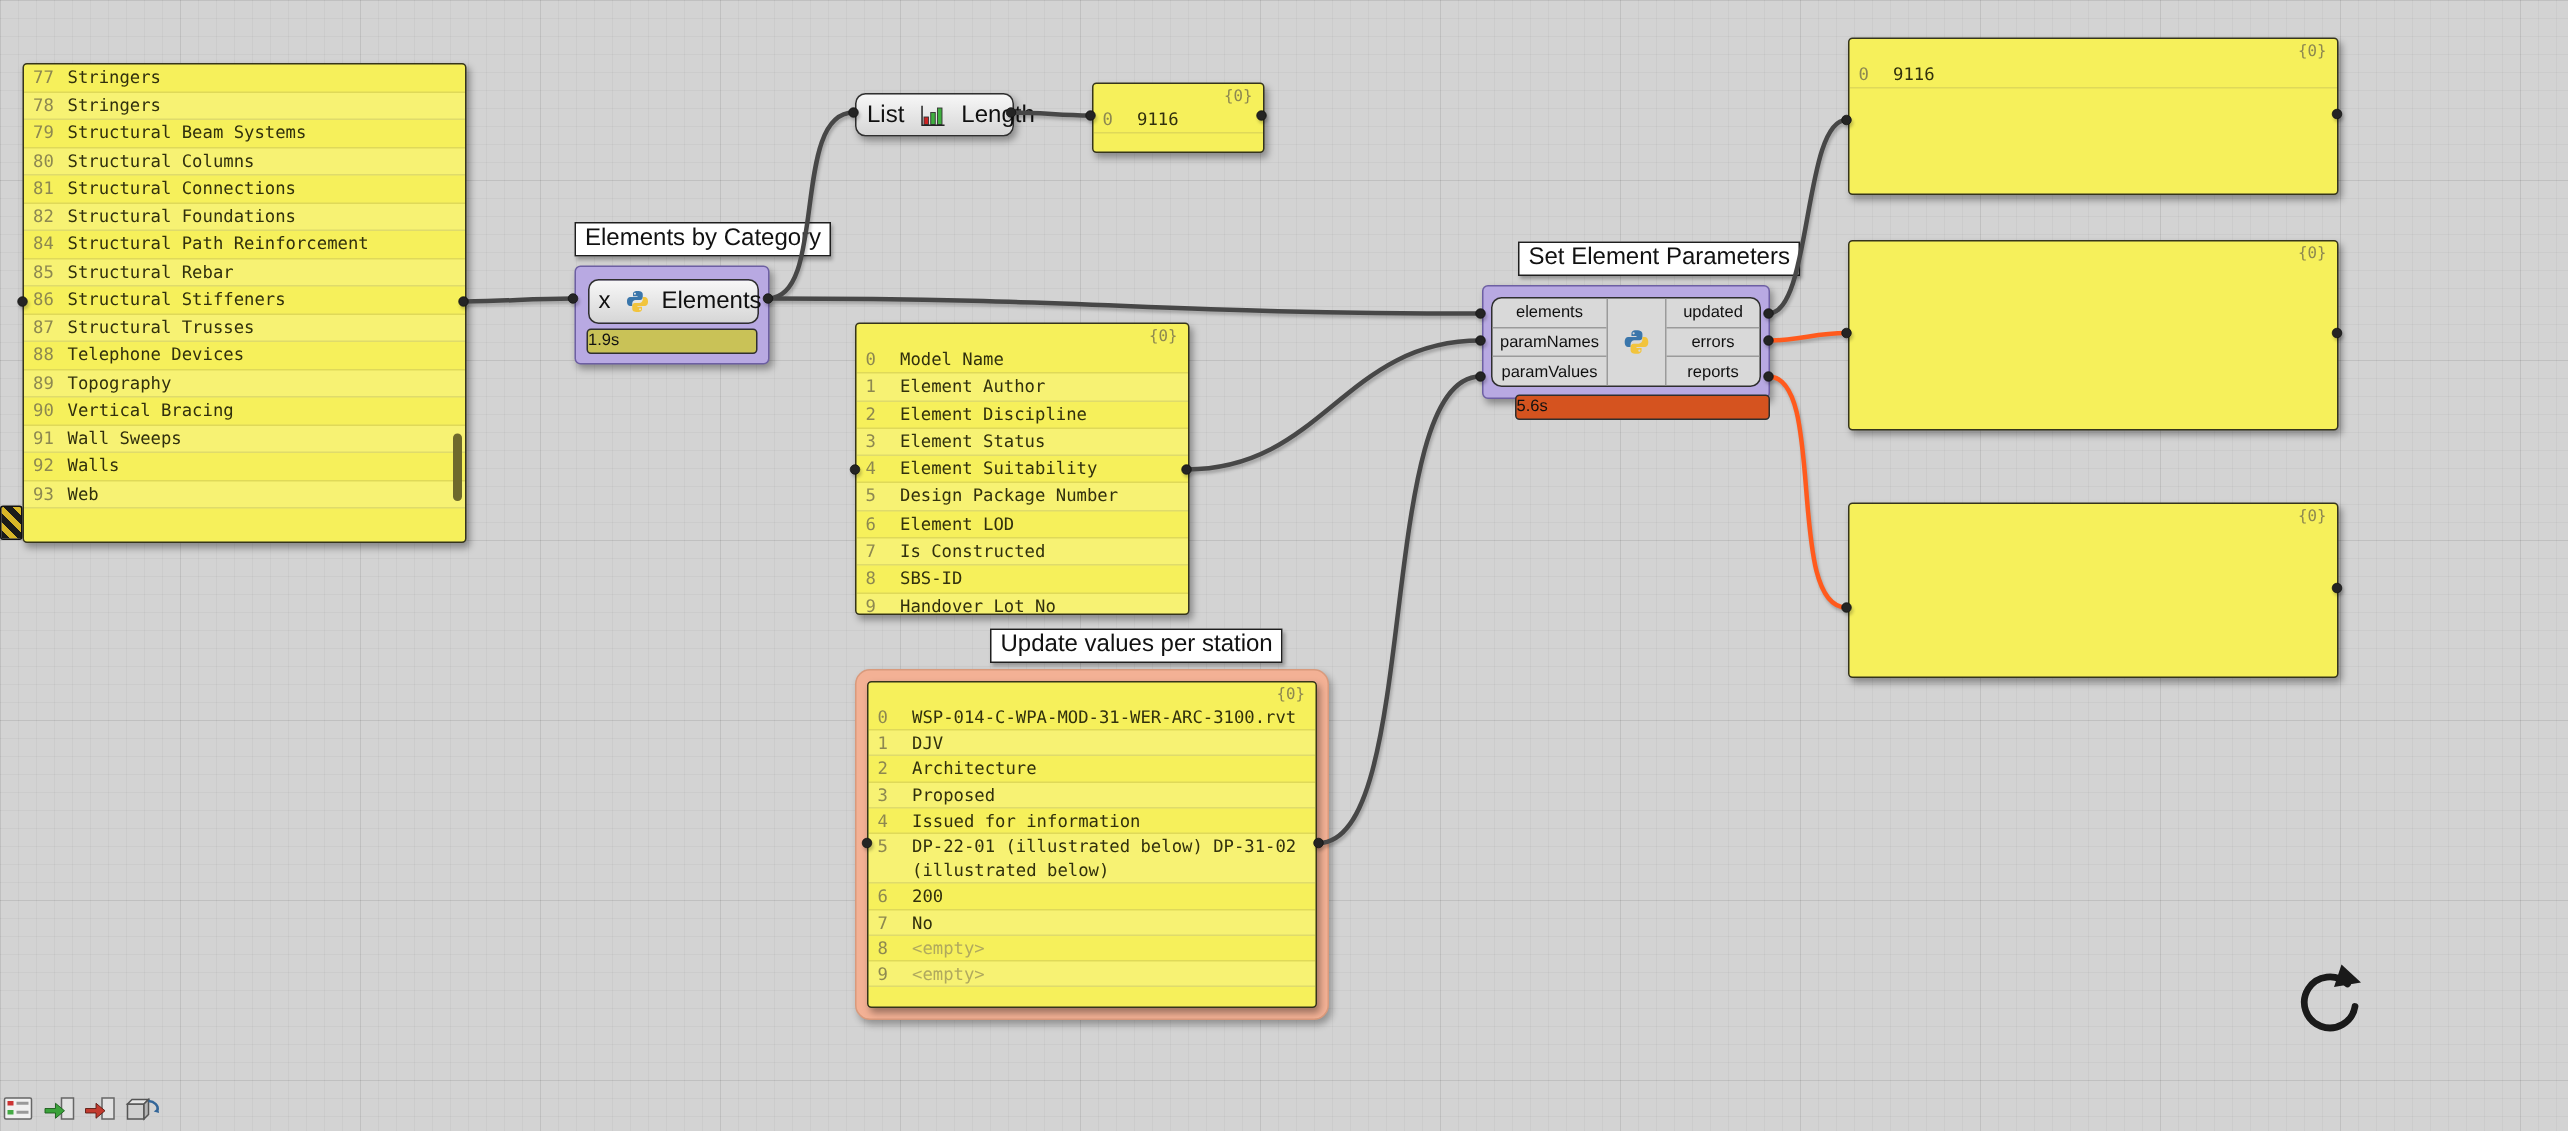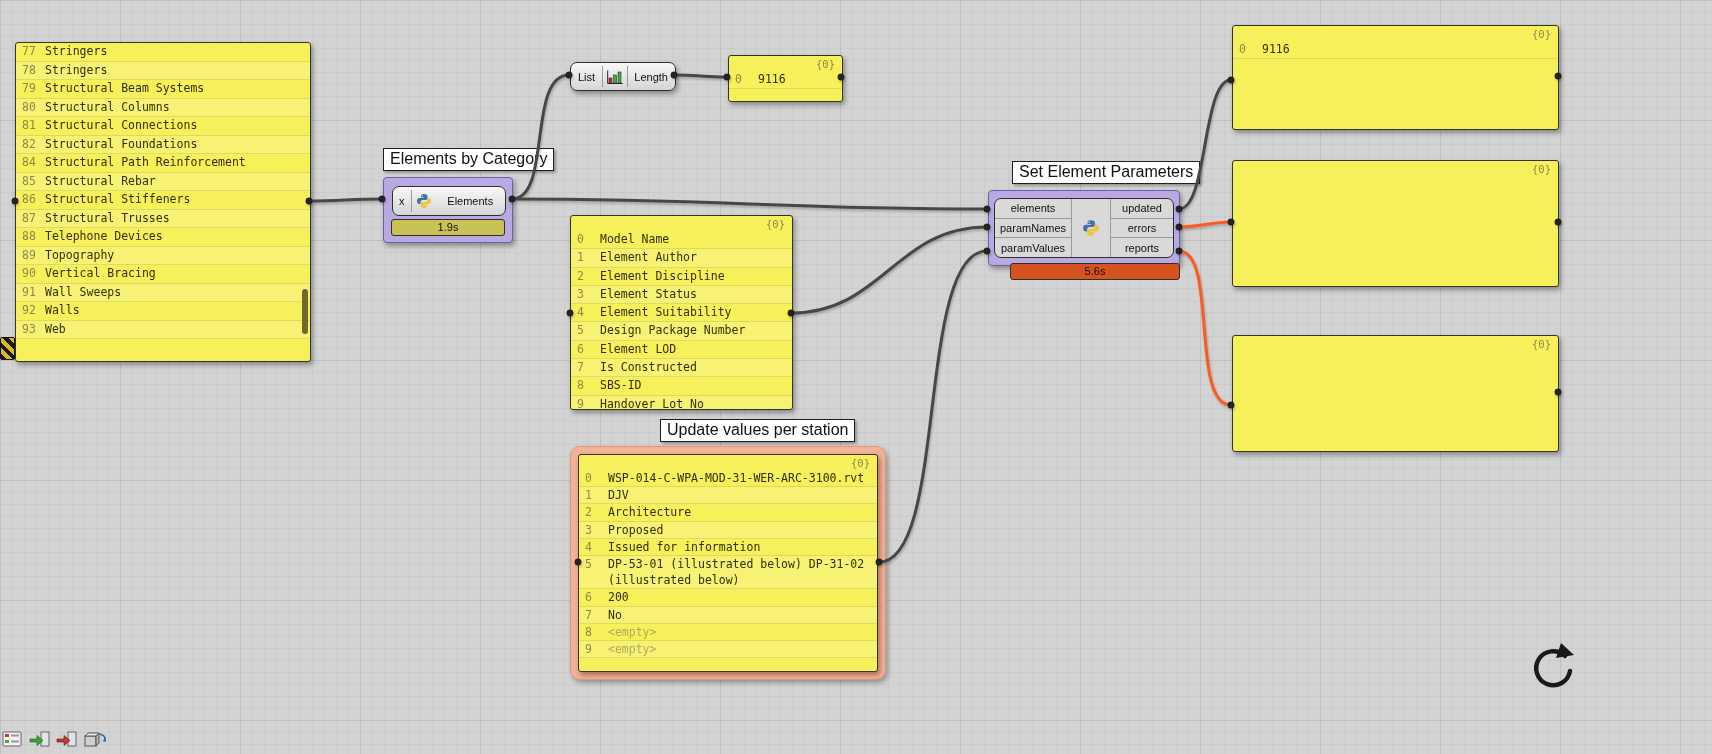--- a/index.html
+++ b/index.html
@@ -33,26 +33,26 @@
   .scroll-thumb{position:absolute;right:2px;width:6px;background:#6e692c;border-radius:3px}
 
   
   .tag{position:absolute;background:#ffffff;border:1px solid #1e1e1e;font-size:16px;color:#111;
     padding:1px 6px 2px;box-shadow:1.5px 2px 2.5px rgba(0,0,0,0.3);white-space:nowrap;z-index:3}
 
   
   .gh-comp{position:absolute;background:#b8a9e2;border:1px solid #6d5fa3;border-radius:4px;
     box-shadow:2px 3px 5px rgba(0,0,0,0.35)}
   .capsule{display:flex;align-items:stretch;background:linear-gradient(#f7f7f7,#d6d6d6);
-    border:1.5px solid #2f2f2f;border-radius:7px;font-size:11px;color:#101010}
+    border:1.5px solid #2f2f2f;border-radius:7px;font-size:16px;color:#101010}
   .capsule.floating{position:absolute;box-shadow:2px 3px 5px rgba(0,0,0,0.35)}
   .capsule.inner{position:absolute}
   .cap-cell{padding:0 7px;display:flex;align-items:center}
   .cap-sep{width:1px;align-self:stretch;background:#9b9b9b;margin:3px 0}
-  .time-bar{position:absolute;text-align:center;font-size:11px;color:#111;border:1px solid #2f2f2f;
+  .time-bar{position:absolute;font-size:11px;color:#111;border:1px solid #2f2f2f;
     border-radius:3px;line-height:14px}
   .olive{background:#c9c257}
   .redbar{background:#d5531f}
 
   .sp-capsule{position:absolute;left:5px;top:7px;right:5px;bottom:7px;background:#d9d9d9;
     border:1.5px solid #2f2f2f;border-radius:7px;display:flex;overflow:hidden}
   .sp-col{display:flex;flex-direction:column}
   .sp-in{flex:0 0 76px;border-right:1px solid #9b9b9b}
   .sp-out{flex:0 0 62px;border-left:1px solid #9b9b9b;margin-left:auto}
   .sp-center{flex:1 1 auto;display:flex;align-items:center;justify-content:center}
@@ -259,21 +259,21 @@
         <div class="prow">
           <span class="pidx">3</span>
           <span class="ptxt">Proposed</span>
         </div>
         <div class="prow">
           <span class="pidx">4</span>
           <span class="ptxt">Issued for information</span>
         </div>
         <div class="prow">
           <span class="pidx">5</span>
-          <span class="ptxt">DP-53-01 (illustrated below) DP-31-02 (illustrated below)</span>
+          <span class="ptxt">DP-22-01 (illustrated below) DP-31-02 (illustrated below)</span>
         </div>
         <div class="prow">
           <span class="pidx">6</span>
           <span class="ptxt">200</span>
         </div>
         <div class="prow">
           <span class="pidx">7</span>
           <span class="ptxt">No</span>
         </div>
         <div class="prow muted">

